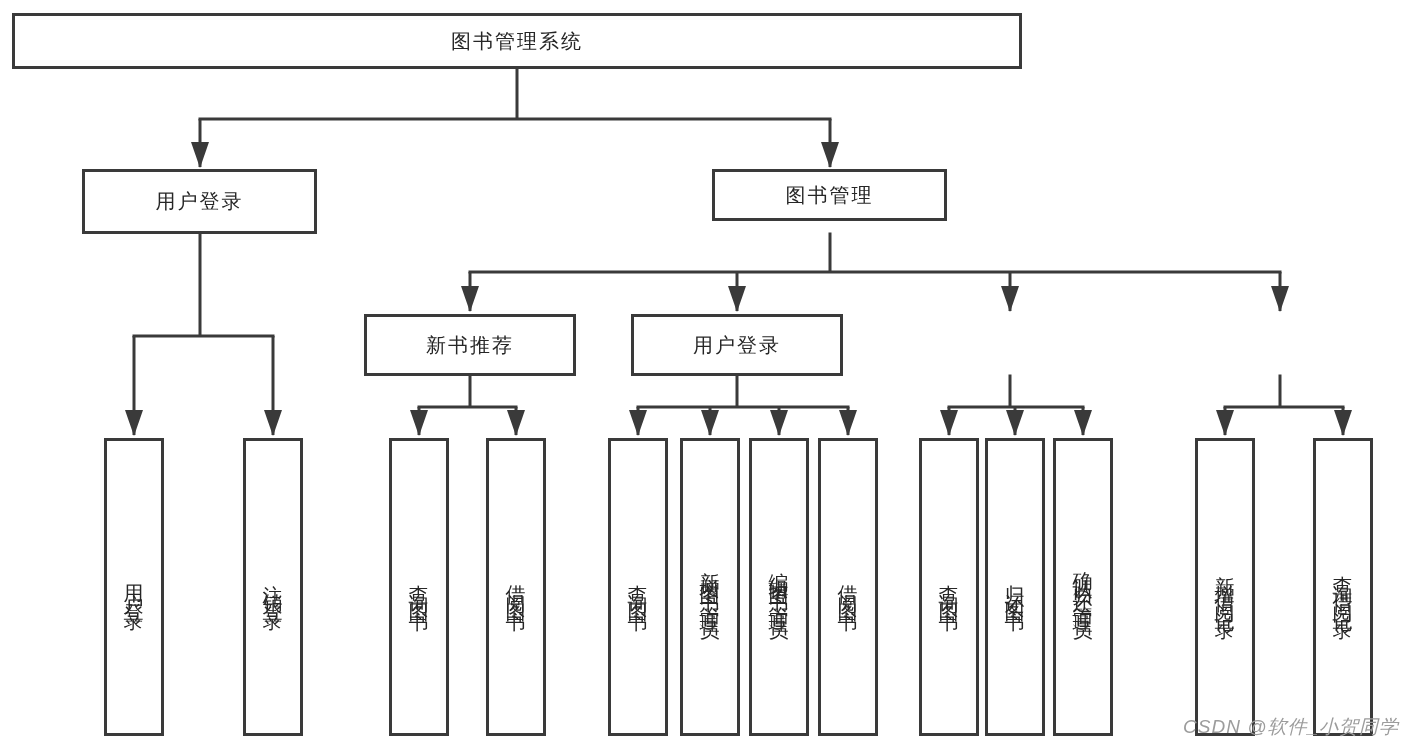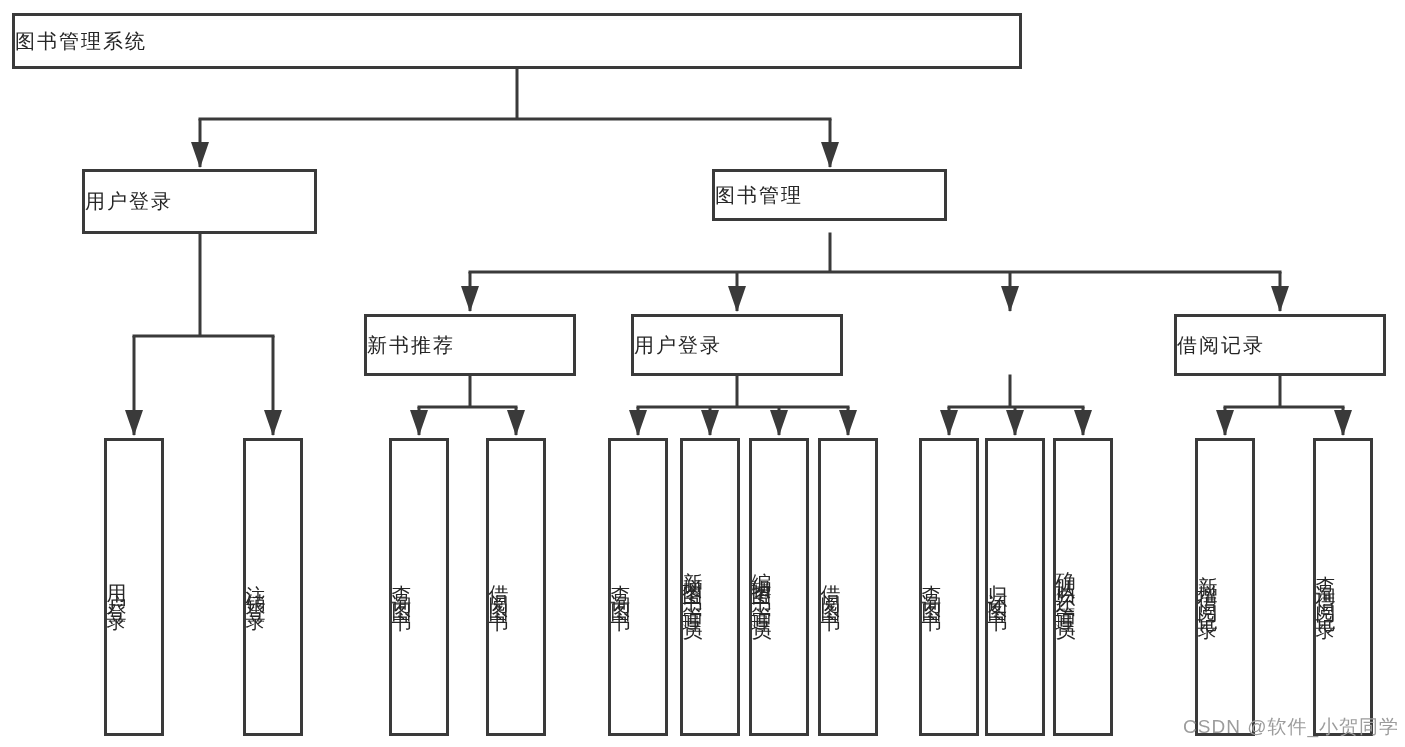--- a/index.html
+++ b/index.html
@@ -22,20 +22,21 @@
     top: 0;
     pointer-events: none;
   }
   .node {
     position: absolute;
     box-sizing: border-box;
     border: 3px solid #3a3a3a;
     background: #ffffff;
     display: flex;
     align-items: center;
+    justify-content: center;
   }
   .node .lbl {
     font-size: 20px;
     letter-spacing: 2px;
     white-space: nowrap;
   }
   .leaf .lbl {
     writing-mode: vertical-rl;
     text-orientation: mixed;
     font-size: 20px;
@@ -47,20 +48,21 @@
     letter-spacing: 7px;
   }
   .watermark {
     position: absolute;
     right: 6px;
     bottom: 7px;
     font-size: 19px;
     color: #9c9c9c;
     letter-spacing: 1px;
     white-space: nowrap;
+    font-style: italic;
   }
 </style>
 </head>
 <body>
 
 <div class="canvas">
 
   <svg class="connectors" width="1405" height="747" viewBox="0 0 1405 747" xmlns="http://www.w3.org/2000/svg">
     <defs>
       <marker id="ah" viewBox="0 0 26 18" markerWidth="26" markerHeight="18" refX="25" refY="9" orient="auto" markerUnits="userSpaceOnUse">
@@ -116,23 +118,20 @@
   <div class="node" style="left:712px; top:169px; width:235px; height:52px;">
     <span class="lbl">图书管理</span>
   </div>
 
   <div class="node" style="left:364px; top:314px; width:212px; height:62px;">
     <span class="lbl">新书推荐</span>
   </div>
   <div class="node" style="left:631px; top:314px; width:212px; height:62px;">
     <span class="lbl">用户登录</span>
   </div>
-  <div class="node" style="left:1174px; top:314px; width:212px; height:62px;">
-    <span class="lbl">借阅记录</span>
-  </div>
 
   <div class="node leaf" style="left:104px; top:438px; width:60px; height:298px;">
     <span class="lbl">用户登录</span>
   </div>
   <div class="node leaf" style="left:243px; top:438px; width:60px; height:298px;">
     <span class="lbl">注销登录</span>
   </div>
 
   <div class="node leaf" style="left:389px; top:438px; width:60px; height:298px;">
     <span class="lbl">查询图书</span>

